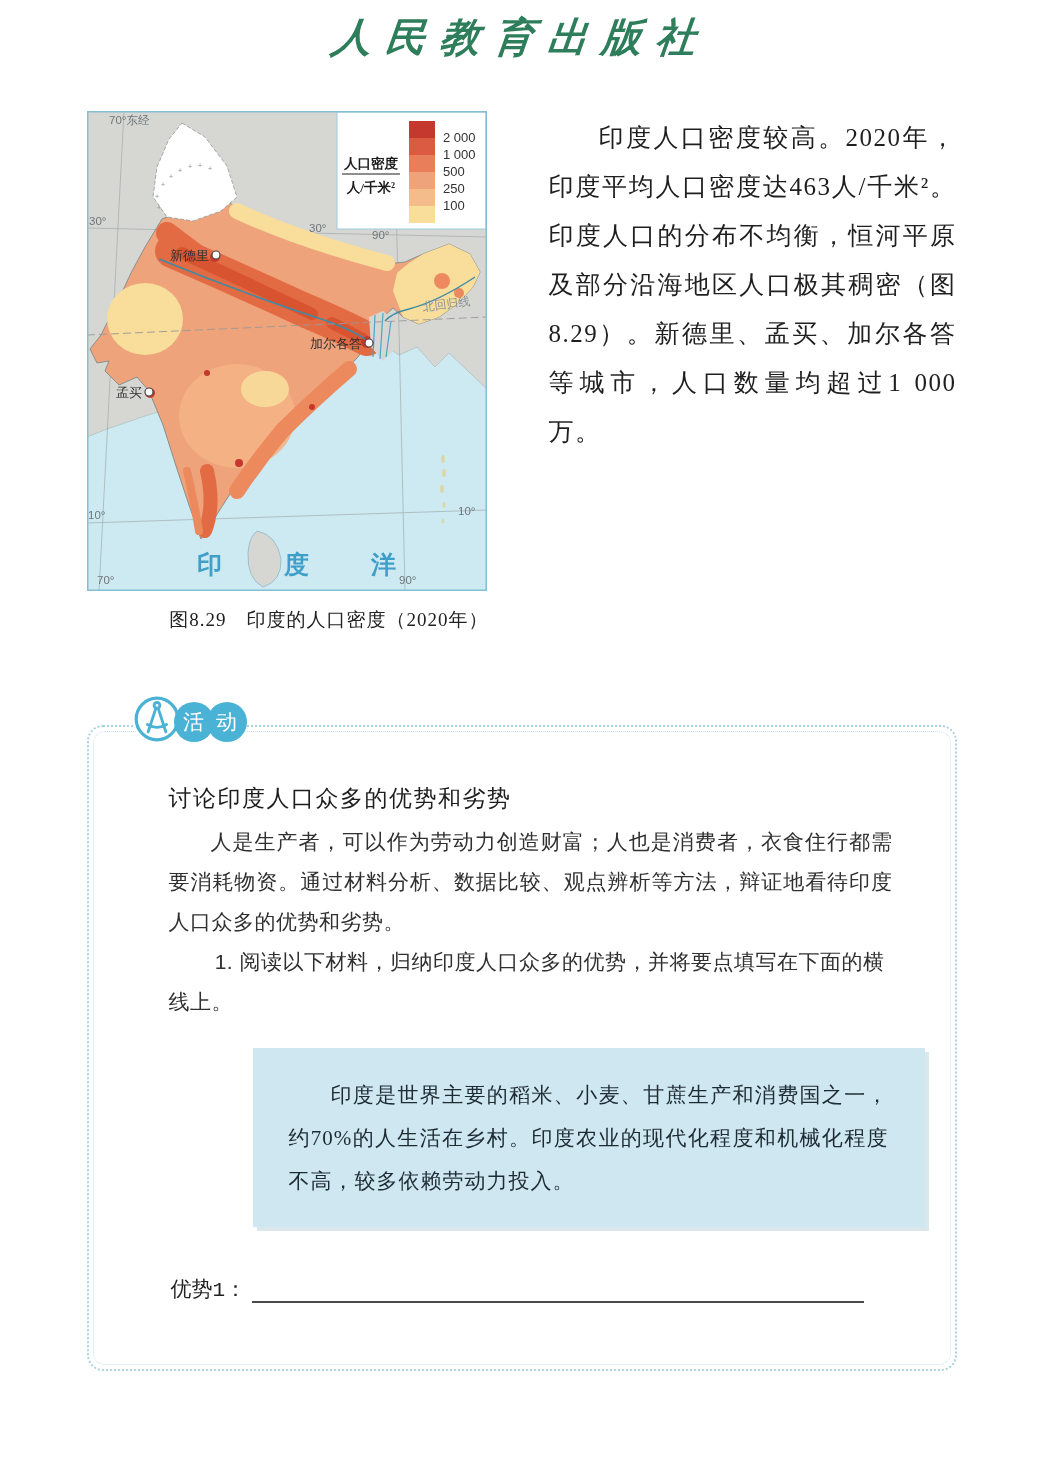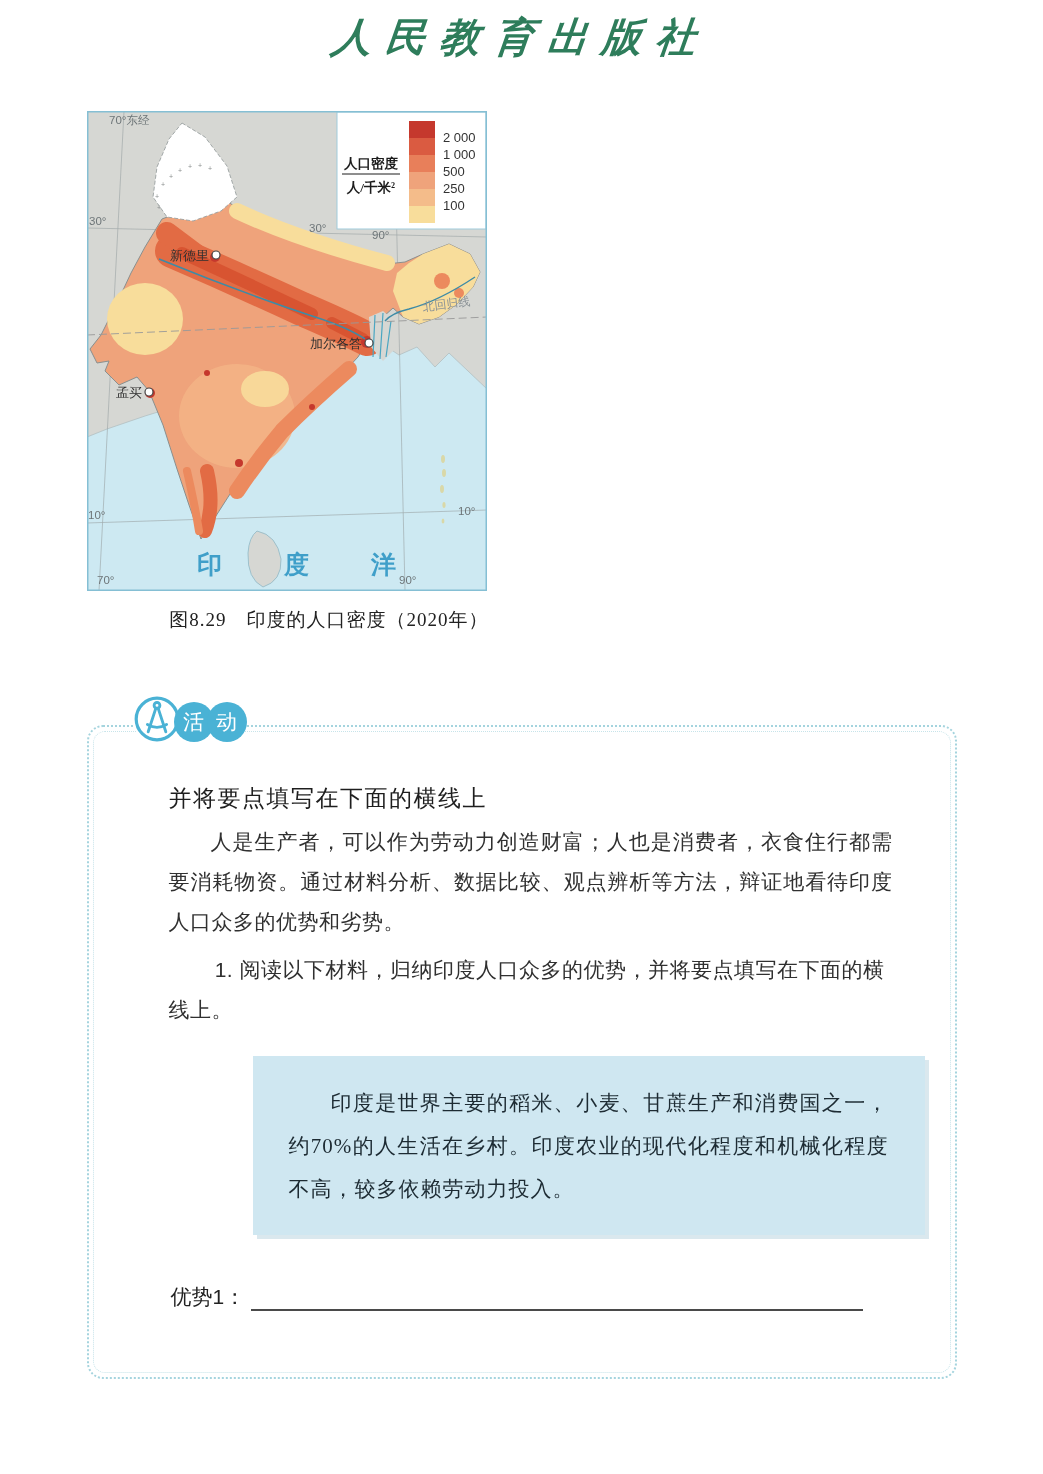--- a/index.html
+++ b/index.html
@@ -59,34 +59,34 @@
   }
   .badge-circle.c2 { z-index:3; }
   .activity-title {
     margin-top: 26px; font-size: 23px; color:#1e1e1e; letter-spacing: 1.5px; font-weight: 500;
   }
   .activity-intro {
     margin-top: 8px; font-size: 21px; line-height: 40px; color:#303030;
     text-align: justify; text-indent: 2em; letter-spacing: 0.5px;
   }
   .activity-task {
-    margin-top: 8px; font-size: 21px; line-height: 40px; color:#303030;
+    font-size: 21px; line-height: 40px; color:#303030;
     text-indent: 2.2em; letter-spacing: 0.5px;
   }
   .material-box {
     margin: 26px 0 0 84px; width: 672px; background:#cfe7f1;
     padding: 26px 36px 24px 36px; box-shadow: 4px 4px 0 rgba(150,190,205,0.35);
   }
   .material-text {
     font-family:"Liberation Serif","DejaVu Serif",serif; 
     font-size: 21px; line-height: 43px; color:#1d2b33; text-indent:2em; text-align:justify;
     letter-spacing: 1px;
   }
   .blank-row { margin-top: 48px; margin-left: 2px; font-size: 21px;
-    font-family:Liberation Sans, sans-serif; color:#222; display:flex; align-items:flex-end; }
+    font-family:Liberation Mono, monospace; color:#222; display:flex; align-items:flex-end; }
   .blank-line { display:inline-block; width: 612px; border-bottom: 2px solid #4a4a4a; height: 24px; margin-left: 6px; }
 
   
   svg text { font-family:"Liberation Sans","DejaVu Sans",sans-serif; }
   .svg-serif { font-family:"Liberation Serif","DejaVu Serif",serif; }
 </style>
 </head>
 <body>
 
 <div class="logo top">人民教育出版社</div>
@@ -212,40 +212,43 @@
             <text x="356" y="82">250</text>
             <text x="356" y="99">100</text>
           </g>
         </g>
 
         <rect x="0.75" y="0.75" width="398.5" height="478.5" fill="none" stroke="#85bfd4" stroke-width="1.5"></rect>
       </svg>
       <div class="map-caption">图8.29　印度的人口密度（2020年）</div>
     </div>
 
+    <div class="intro-col">
+      <p class="intro-text">印度人口密度较高。2020年，印度平均人口密度达463人/千米²。印度人口的分布不均衡，恒河平原及部分沿海地区人口极其稠密（图8.29）。新德里、孟买、加尔各答等城市，人口数量均超过1 000万。</p>
+    </div>
   </div>
 
   <div class="activity-wrap">
     <div class="activity-box">
       <div class="activity-badge">
         <div class="badge-compass">
           <svg viewBox="0 0 30 30" width="48" height="48">
             <circle cx="15" cy="15" r="13" fill="#fff" stroke="#4ab2d5" stroke-width="2"></circle>
             <g stroke="#4ab2d5" stroke-width="1.8" fill="none" stroke-linecap="round">
               <circle cx="15" cy="6.5" r="1.8" fill="#fff"></circle>
               <path d="M14.2,8.5 L9.5,23 M15.8,8.5 L20.5,23"></path>
               <path d="M9,18.5 Q15,22 21,18.5"></path>
             </g>
           </svg>
         </div>
         <div class="badge-circle">活</div>
         <div class="badge-circle c2">动</div>
       </div>
 
-      <h2 class="activity-title">并将要点填写在下面的横线上</h2>
+      <h2 class="activity-title">讨论印度人口众多的优势和劣势</h2>
 
       <p class="activity-intro">人是生产者，可以作为劳动力创造财富；人也是消费者，衣食住行都需要消耗物资。通过材料分析、数据比较、观点辨析等方法，辩证地看待印度人口众多的优势和劣势。</p>
 
       <p class="activity-task">1. 阅读以下材料，归纳印度人口众多的优势，并将要点填写在下面的横线上。</p>
 
       <div class="material-box">
         <p class="material-text">印度是世界主要的稻米、小麦、甘蔗生产和消费国之一，约70%的人生活在乡村。印度农业的现代化程度和机械化程度不高，较多依赖劳动力投入。</p>
       </div>
 
       <div class="blank-row">

